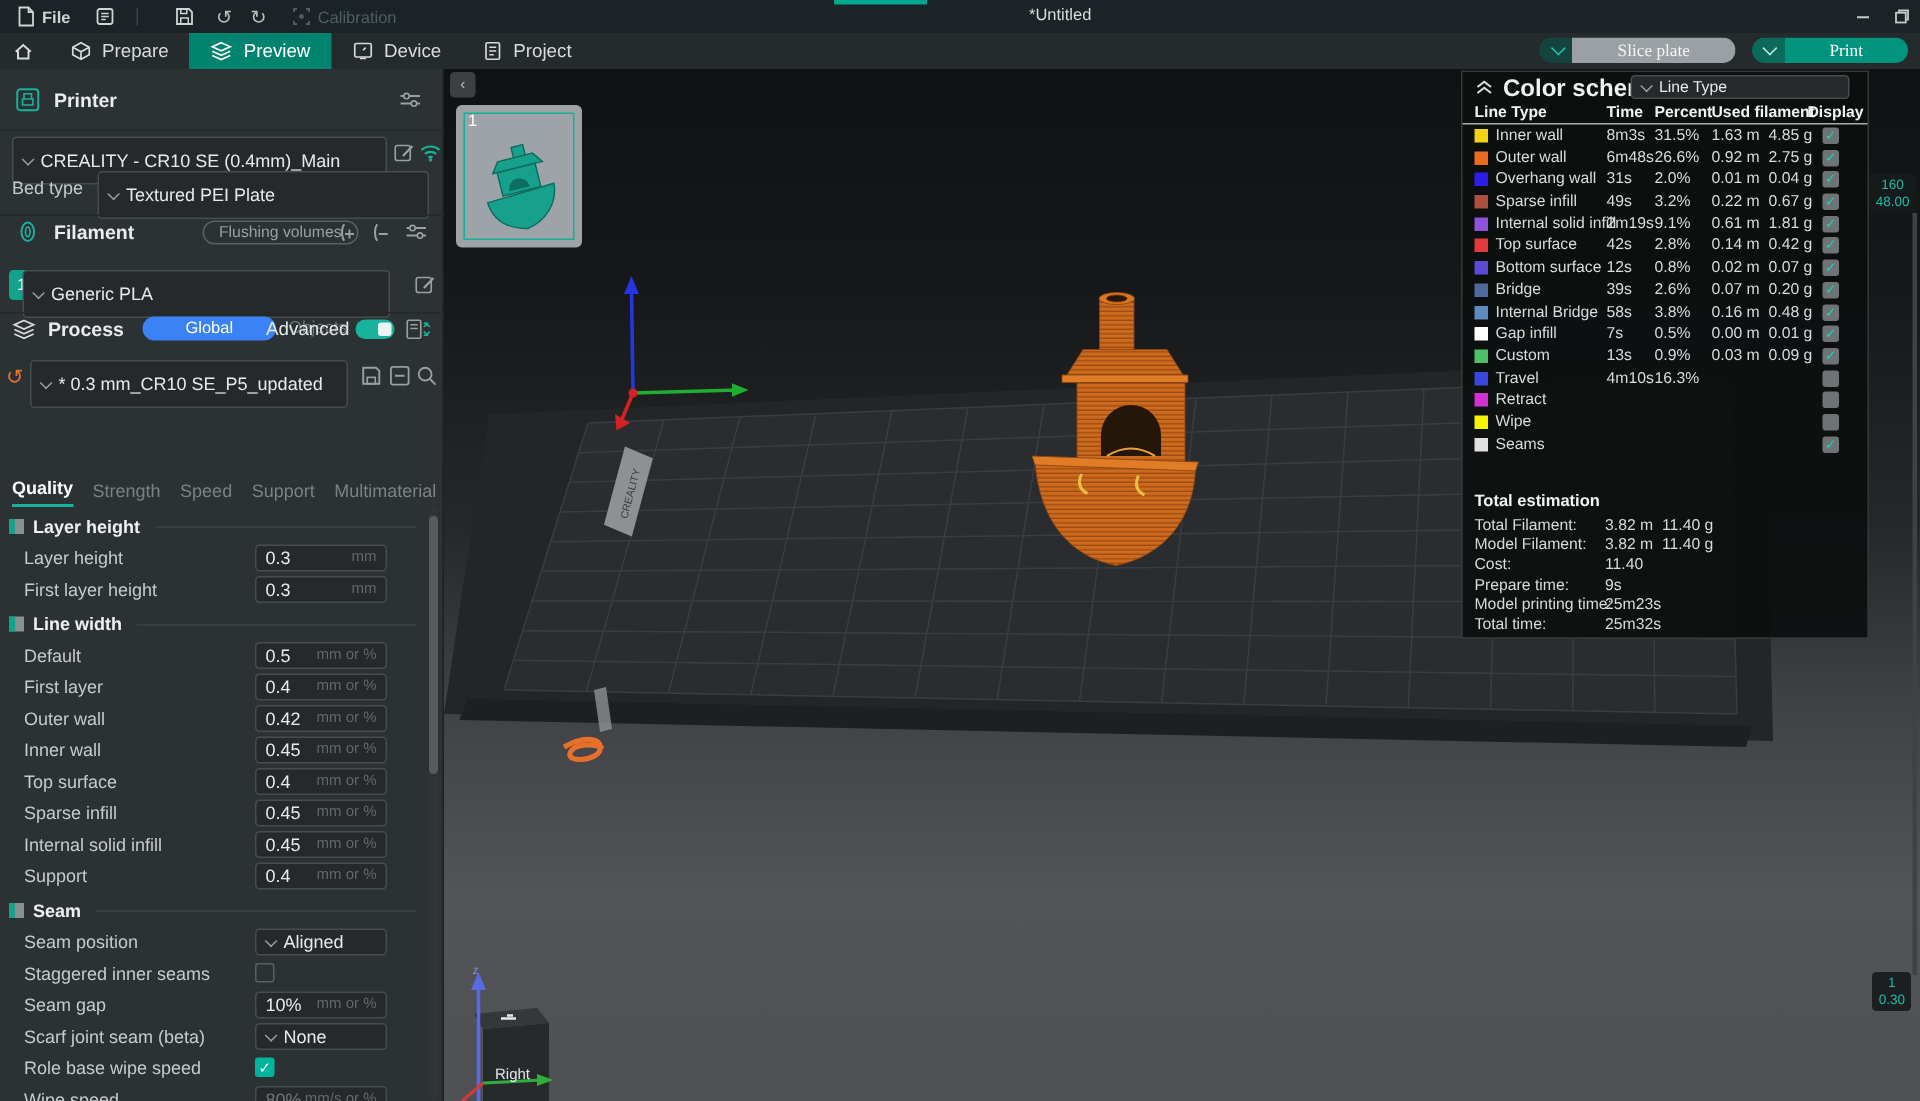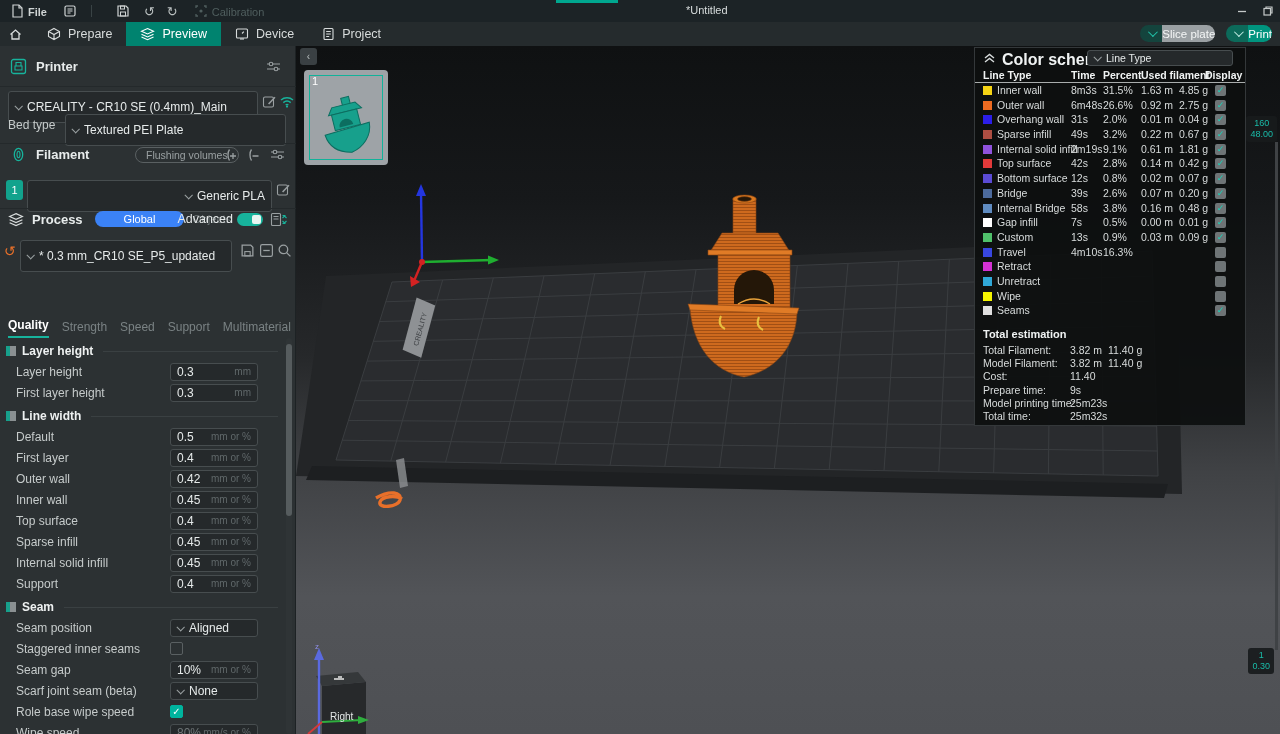--- a/index.html
+++ b/index.html
@@ -19,21 +19,21 @@
   #win-title{ position:absolute; left:686px; top:4px; font-size:11px; color:#d8dddd; }
   #win-controls{ position:absolute; right:6px; top:0; height:22px; display:flex; align-items:center; gap:14px; }
   
   #navbar{ position:absolute; left:0; top:22px; width:1280px; height:24px; background:#252b2d; display:flex; align-items:center; }
   .navtab{ display:flex; align-items:center; gap:7px; height:24px; padding:0 14px; font-size:12.5px; color:#d8dcdc; }
   .navtab.active{ background:#00836f; color:#fff; }
   #home-btn{ margin-left:8px; margin-right:10px; display:flex; align-items:center; }
   #nav-right{ position:absolute; right:8px; top:3px; display:flex; gap:11px; }
   .split-btn{ display:flex; height:17px; border-radius:9px; overflow:hidden; font-size:11.5px; }
   .split-btn .chev-seg{ width:22px; display:flex; align-items:center; justify-content:center; }
-  .split-btn .lab-seg{ display:flex; align-items:center; padding:0 0; }
+  .split-btn .lab-seg{ display:flex; align-items:center; padding:0 30px;font-family:Liberation Serif, serif; }
   #slice-btn .chev-seg{ background:#14443d; }
   #slice-btn .lab-seg{ background:#9aa0a3; color:#f4f6f6; }
   #print-btn .chev-seg{ background:#0c6a5a; }
   #print-btn .lab-seg{ background:#00947e; color:#fff; }
   .chev{ width:7px; height:7px; border-right:1.6px solid #21c3a9; border-bottom:1.6px solid #21c3a9; transform:rotate(45deg) translateY(-2px); display:inline-block; }
   #print-btn .chev{ border-color:#bfe9e0; }
   
   #sidebar{ position:absolute; left:0; top:46px; width:296px; height:688px; background:#2c3133; border-right:1px solid #1d2224; }
   .sec-head{ position:absolute; left:0; width:100%; display:flex; align-items:center; }
   .sec-title{ font-size:13px; font-weight:bold; color:#e8ecec; }
@@ -259,21 +259,21 @@
           <path d="M4.5 1.5c-2 2.5-2 8.5 0 11M5.5 8h6" fill="none" stroke="#9aa0a2" stroke-width="1.3"></path>
         </svg>
       <svg width="15" height="13" viewBox="0 0 15 13" style="position:absolute; right:10px">
           <path d="M1 4h13M1 9h13" stroke="#9aa0a2" stroke-width="1.2"></path>
           <circle cx="5" cy="4" r="1.8" fill="#2c3133" stroke="#9aa0a2" stroke-width="1.1"></circle>
           <circle cx="10" cy="9" r="1.8" fill="#2c3133" stroke="#9aa0a2" stroke-width="1.1"></circle>
         </svg>
     </div>
 
     <div class="badge1" style="position:absolute; left:6px; top:134px;">1</div>
-    <div class="input-box select" style="position:absolute; left:27px; top:134px; width:245px;justify-content:flex-end;">
+    <div class="input-box select" style="position:absolute; left:15px; top:134px; width:245px;">
       <span class="chevg"></span>
       <span class="val">Generic PLA</span>
     </div>
     <svg width="15" height="15" viewBox="0 0 15 15" style="position:absolute; left:276px; top:136px">
         <rect x="1.5" y="3" width="10" height="10" rx="1.5" fill="none" stroke="#9aa0a2" stroke-width="1.1"></rect>
         <path d="M6 9.5 12.5 2.8l1 1L7.2 10.5z" fill="#9aa0a2"></path>
       </svg>
     <div class="hdivider" style="top:162px"></div>
 
     <div class="sec-head" style="top:165px; padding-left:8px; gap:8px;">
@@ -698,29 +698,20 @@
         <div class="rp-row">
           <span class="sw" style="background: rgb(212, 49, 212);"></span>
           <span class="lb">Retract</span>
           <span class="tm"></span>
           <span class="pc"></span>
           <span class="ln"></span>
           <span class="wt"></span>
           <span class="cb"></span>
         </div>
         <div class="rp-row">
-          <span class="sw" style="background: rgb(48, 168, 216);"></span>
-          <span class="lb">Unretract</span>
-          <span class="tm"></span>
-          <span class="pc"></span>
-          <span class="ln"></span>
-          <span class="wt"></span>
-          <span class="cb"></span>
-        </div>
-        <div class="rp-row">
           <span class="sw" style="background: rgb(245, 245, 0);"></span>
           <span class="lb">Wipe</span>
           <span class="tm"></span>
           <span class="pc"></span>
           <span class="ln"></span>
           <span class="wt"></span>
           <span class="cb"></span>
         </div>
         <div class="rp-row">
           <span class="sw" style="background: rgb(224, 224, 224);"></span>

